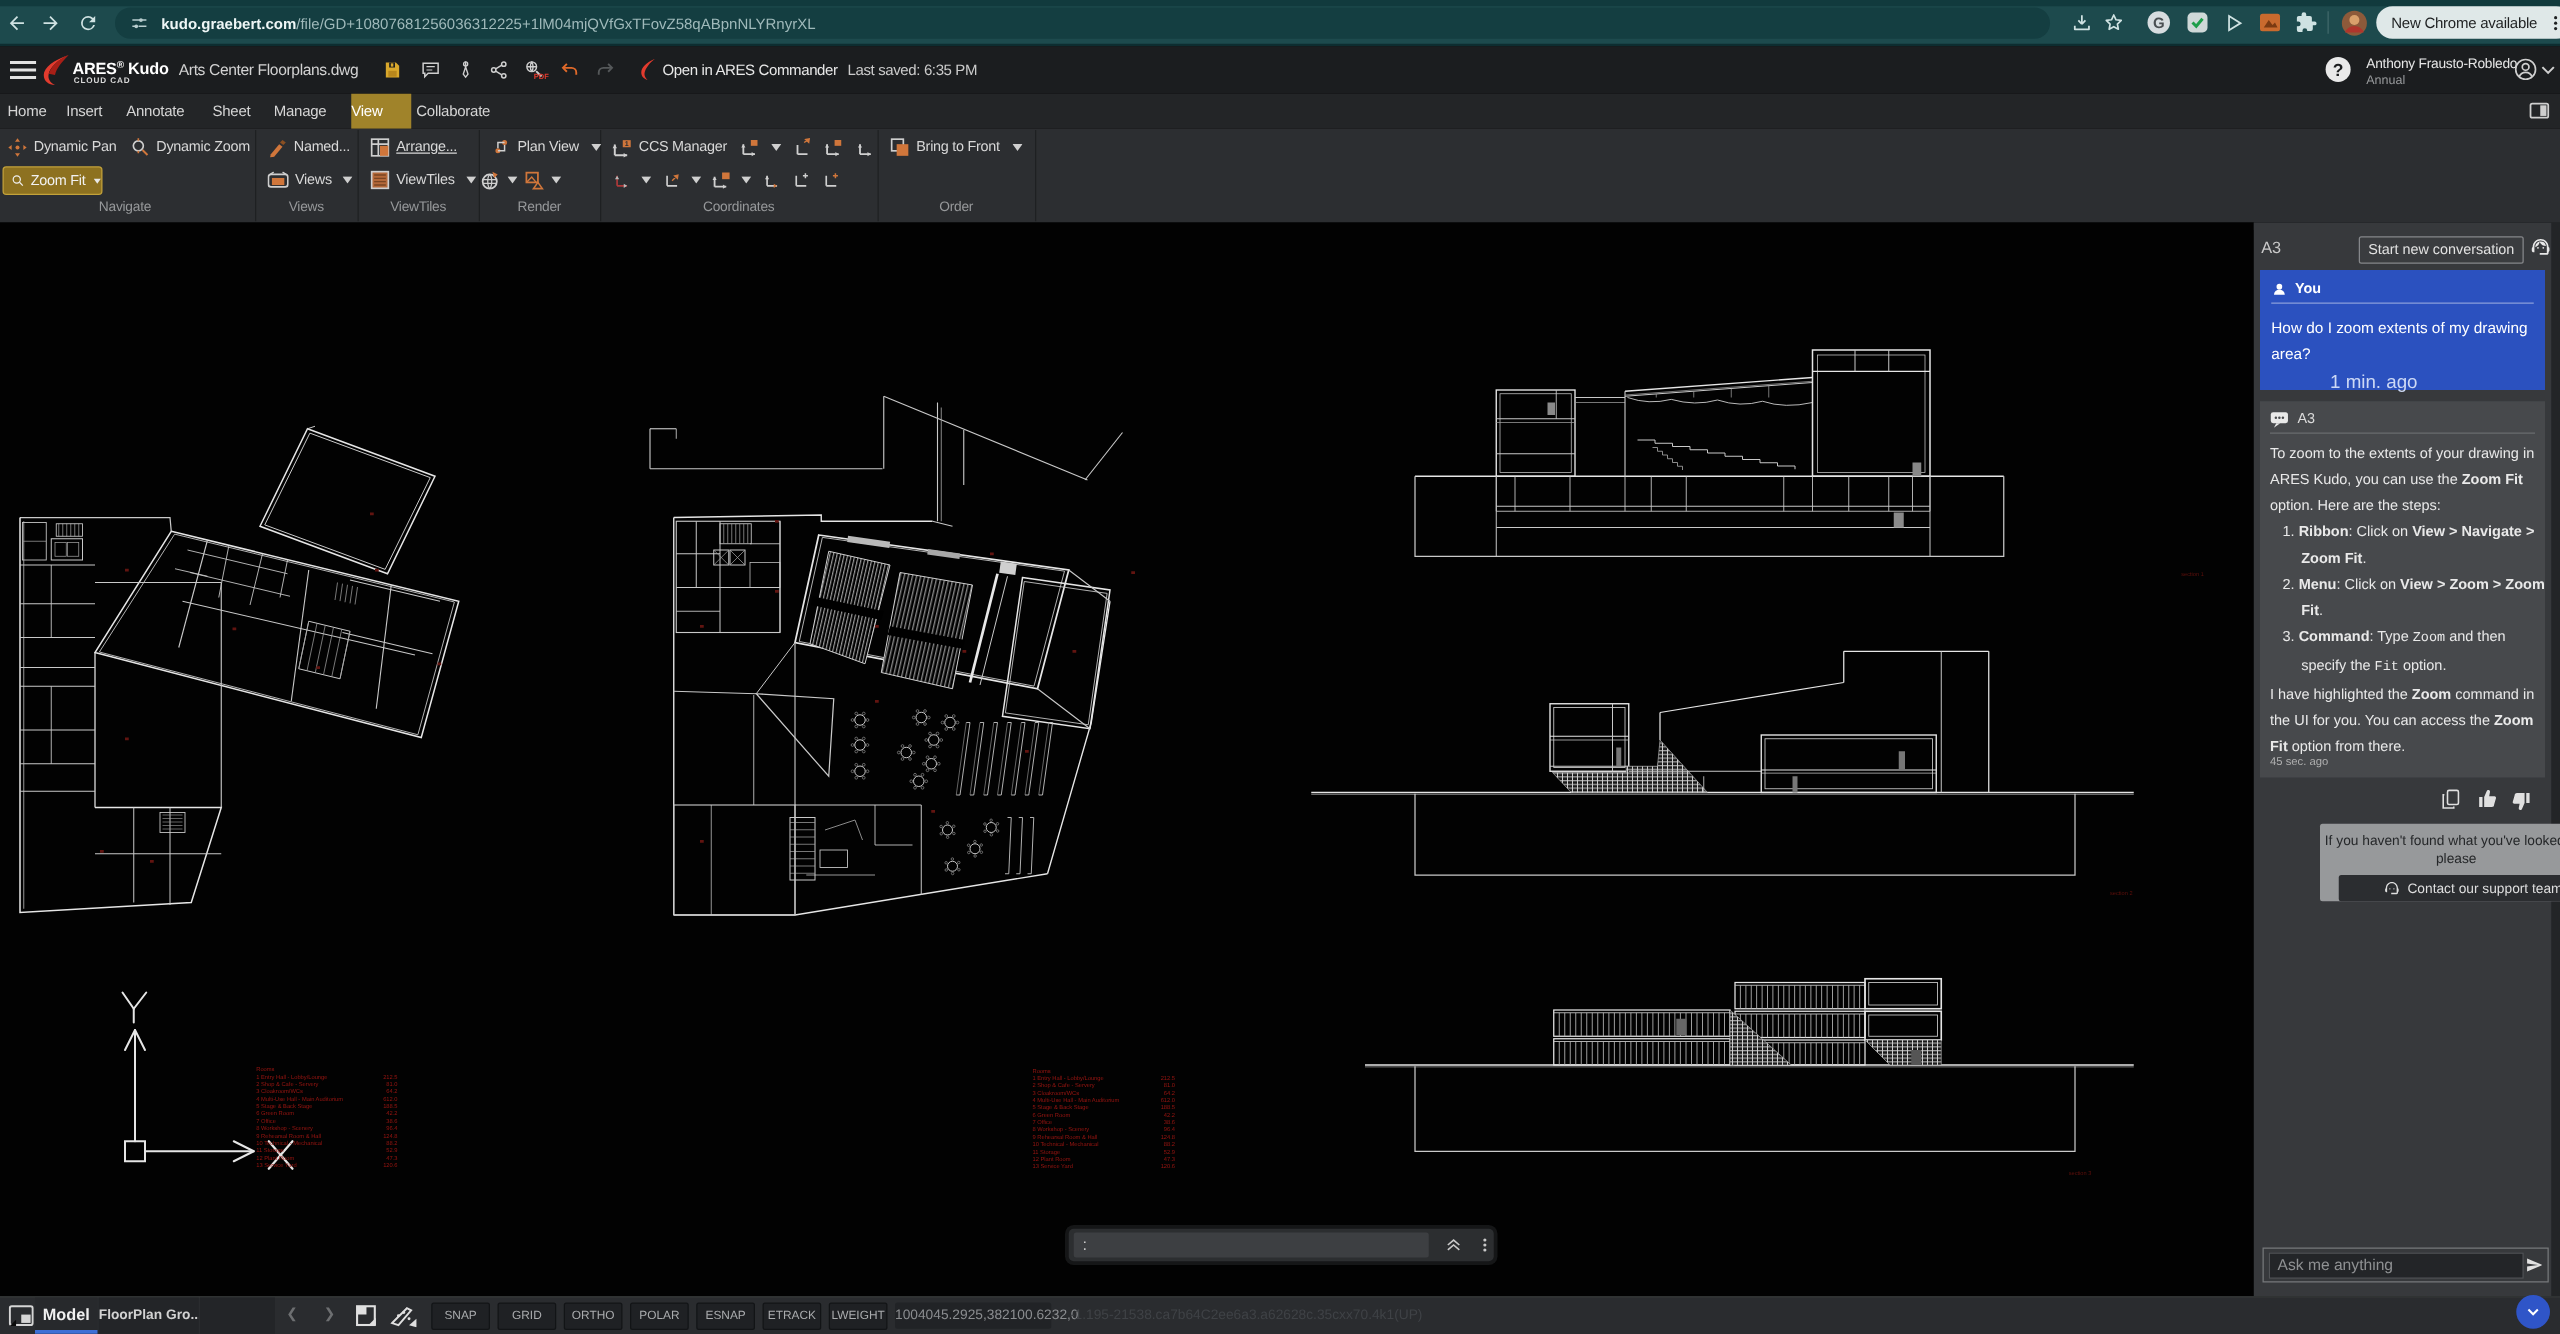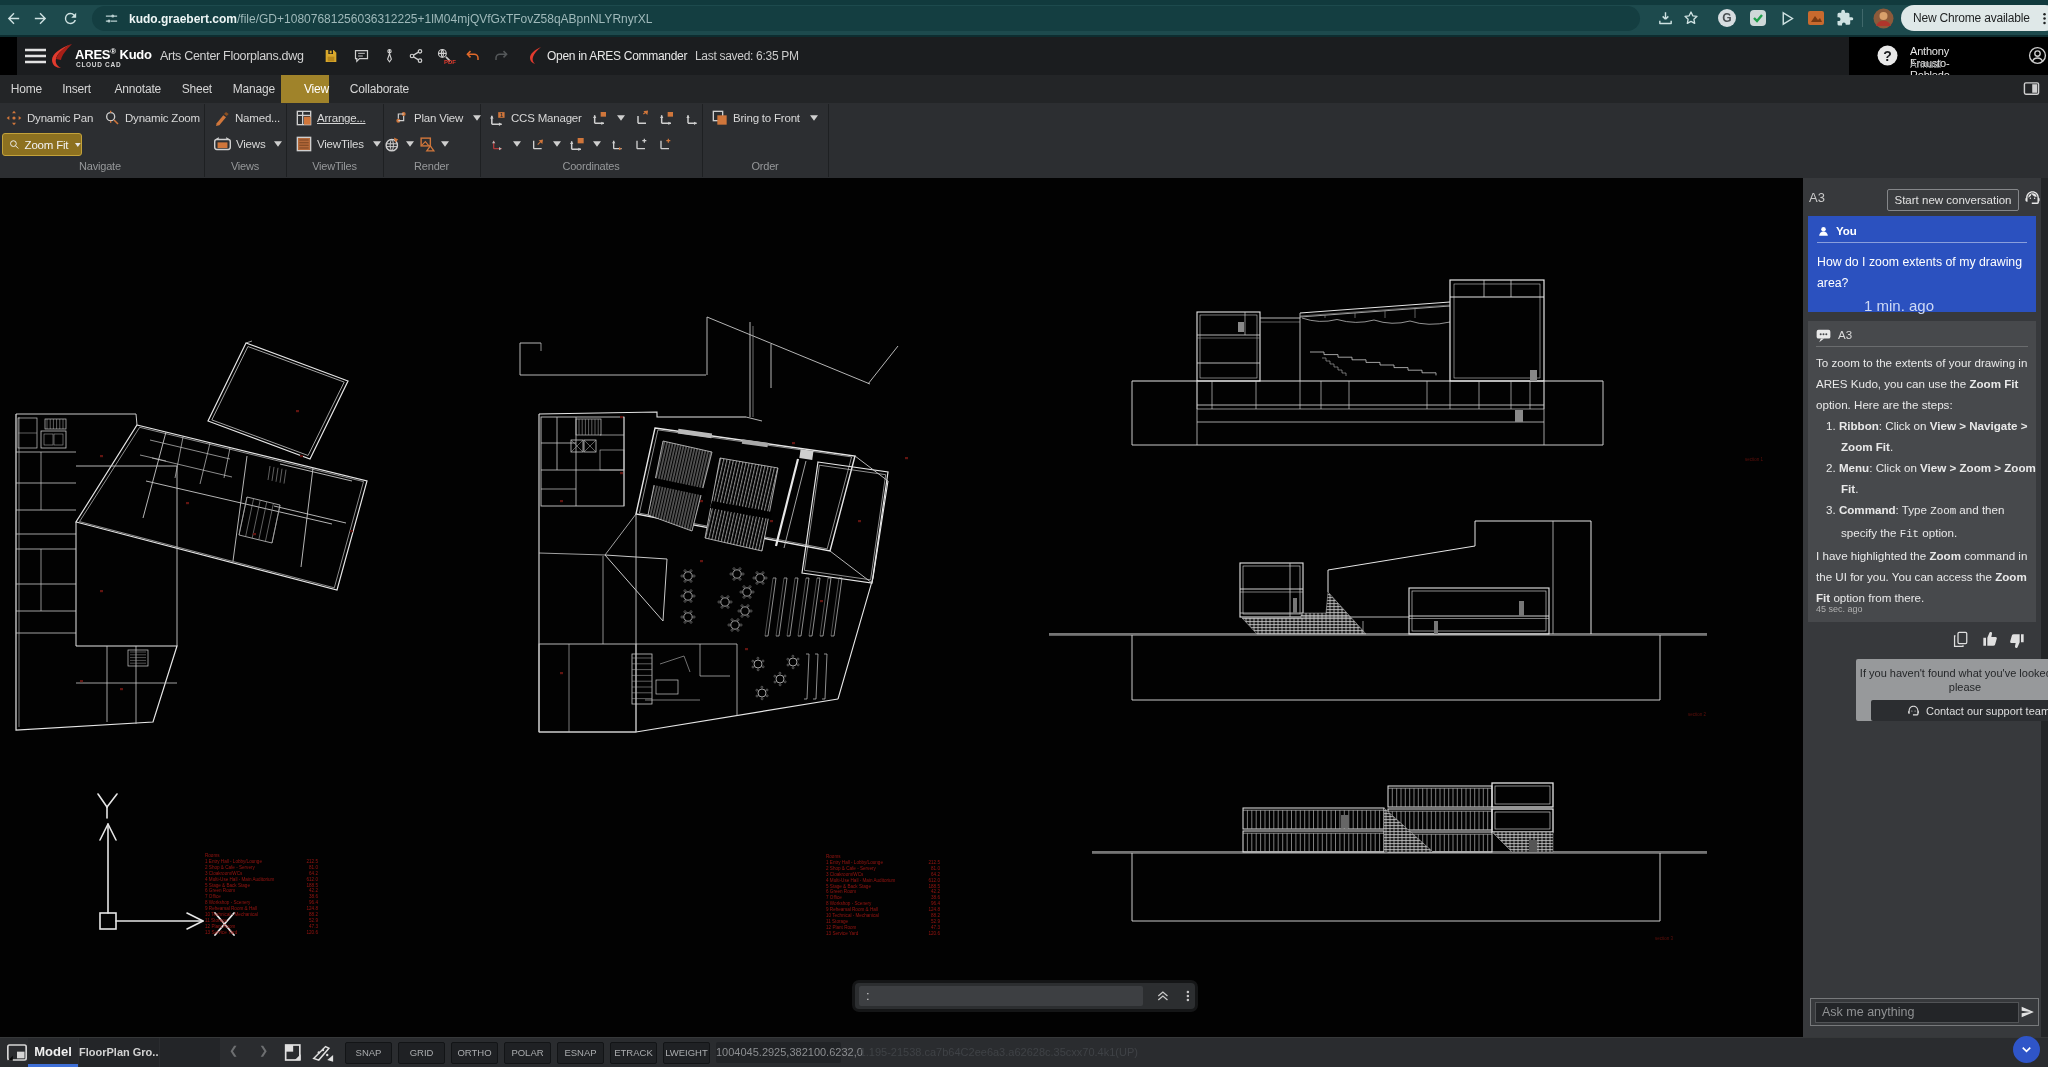--- a/index.html
+++ b/index.html
@@ -8,24 +8,24 @@
   #chrome{position:absolute;left:0;top:0;width:2048px;height:37px;background:#1d4a4d;}
   #chrome .topstrip{position:absolute;left:0;top:0;width:100%;height:5px;background:#113a3d;}
   #chrome .botline{position:absolute;left:0;bottom:0;width:100%;height:2px;background:#0d2d30;}
   .cicon{position:absolute;top:5px;width:26px;height:26px;display:flex;align-items:center;justify-content:center;}
   #urlpill{position:absolute;left:92px;top:6px;width:1548px;height:25px;border-radius:13px;background:#143e41;
      display:flex;align-items:center;color:#9fb9ba;font-size:12px;letter-spacing:0px;}
   #urlpill b{color:#eef6f6;font-weight:700;}
   #newchrome{position:absolute;left:1901px;top:5px;height:26px;border-radius:14px;background:#dfe8e8;color:#1e2021;
      font-size:12px;display:flex;align-items:center;padding:0 6px 0 12px;font-weight:400;letter-spacing:-0.2px;white-space:nowrap;}
   
-  #apph{position:absolute;left:17px;top:37px;width:1832px;height:38px;background:#1b1d1f;color:#e3e3e3;}
+  #apph{position:absolute;left:0;top:37px;width:2048px;height:38px;background:#1b1d1f;color:#e3e3e3;}
   
   #menub{position:absolute;left:0;top:75px;width:2048px;height:28px;background:#232527;color:#d5d5d5;font-size:12px;letter-spacing:-0.2px;}
-  #menub .mi{position:absolute;top:0;height:28px;line-height:28px;text-align:right;}
+  #menub .mi{position:absolute;top:0;height:28px;line-height:28px;text-align:left;}
   
   #ribbon{position:absolute;left:0;top:103px;width:2048px;height:75px;background:#2c2e31;color:#d8d8d8;font-size:11.5px;letter-spacing:-0.2px;}
   #ribbon .sep{position:absolute;top:1px;width:1px;height:73px;background:#1e2022;}
   #ribbon .glabel{position:absolute;height:16px;color:#96989a;font-size:11px;text-align:center;}
   .rbt{position:absolute;height:24px;display:flex;align-items:center;gap:5px;white-space:nowrap;}
   #canvgap{position:absolute;left:0;top:178px;width:2048px;height:6px;background:#191b1d;}
   
   #canvas{position:absolute;left:0;top:178px;width:1803px;height:859px;background:#020202;}
   
   #panel{position:absolute;left:1803px;top:178px;width:245px;height:859px;background:#37393c;}

